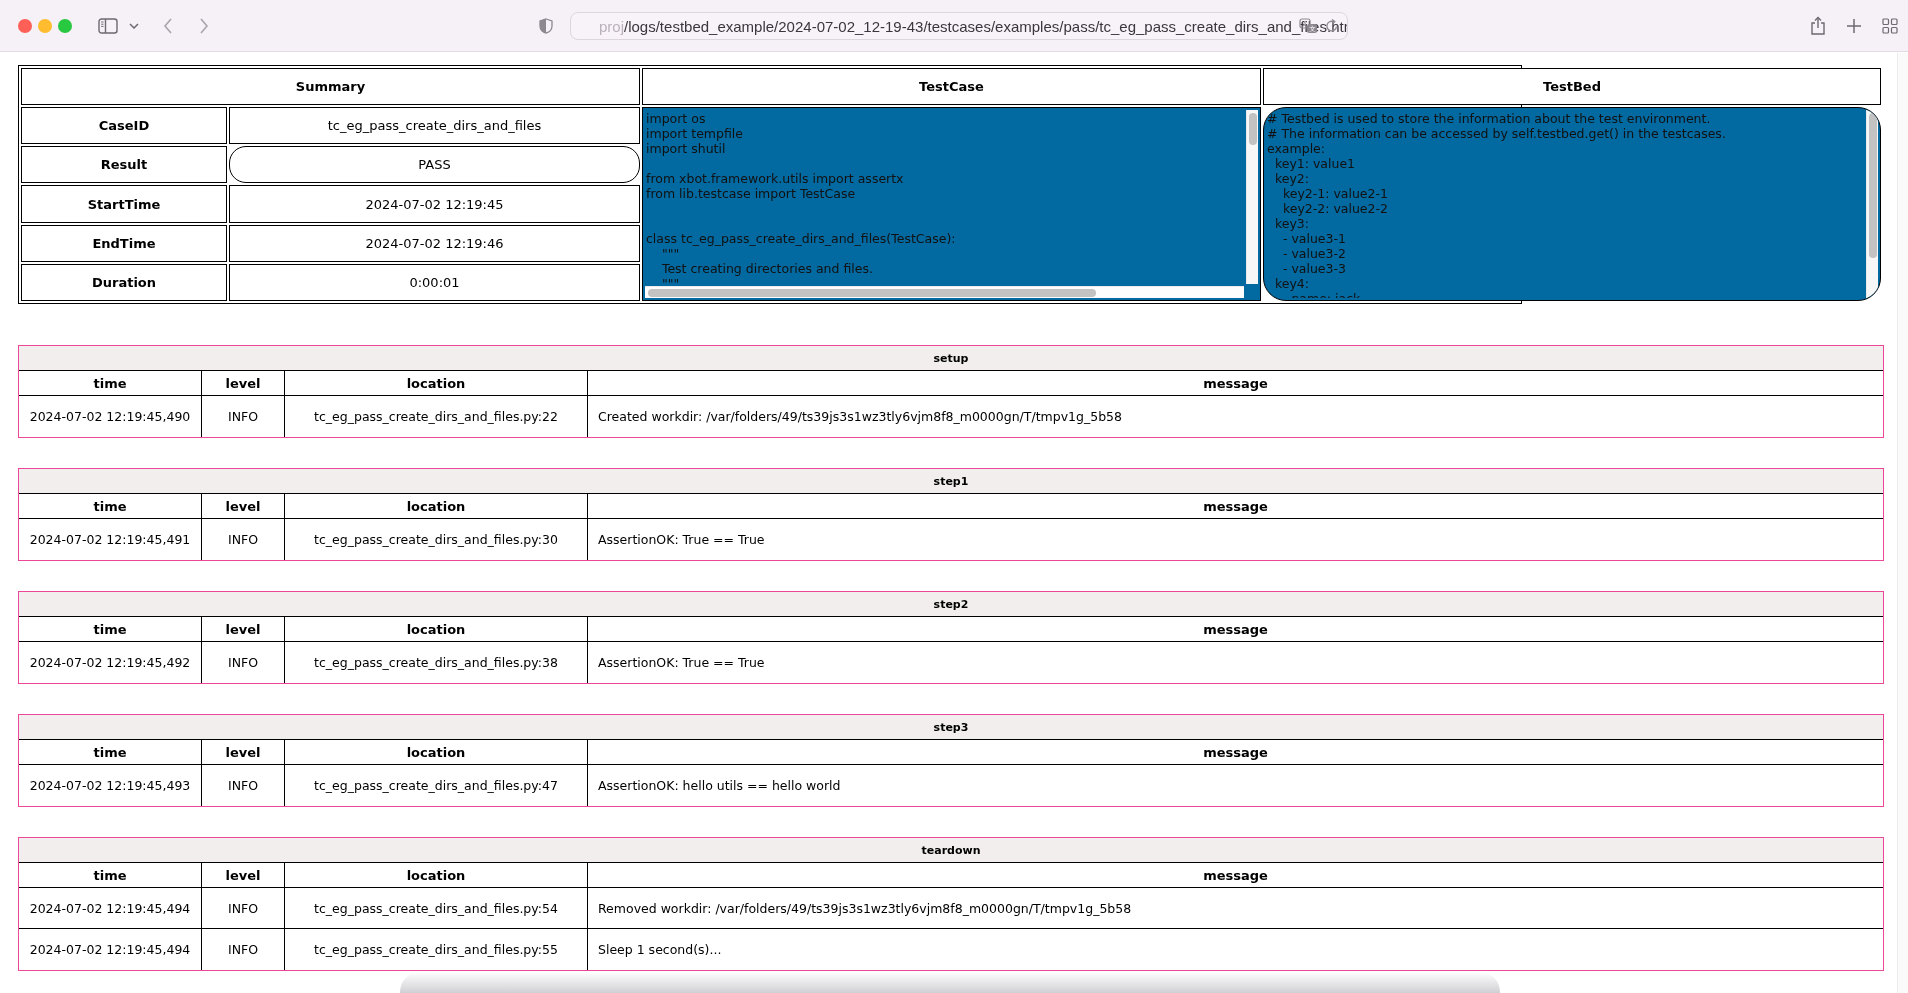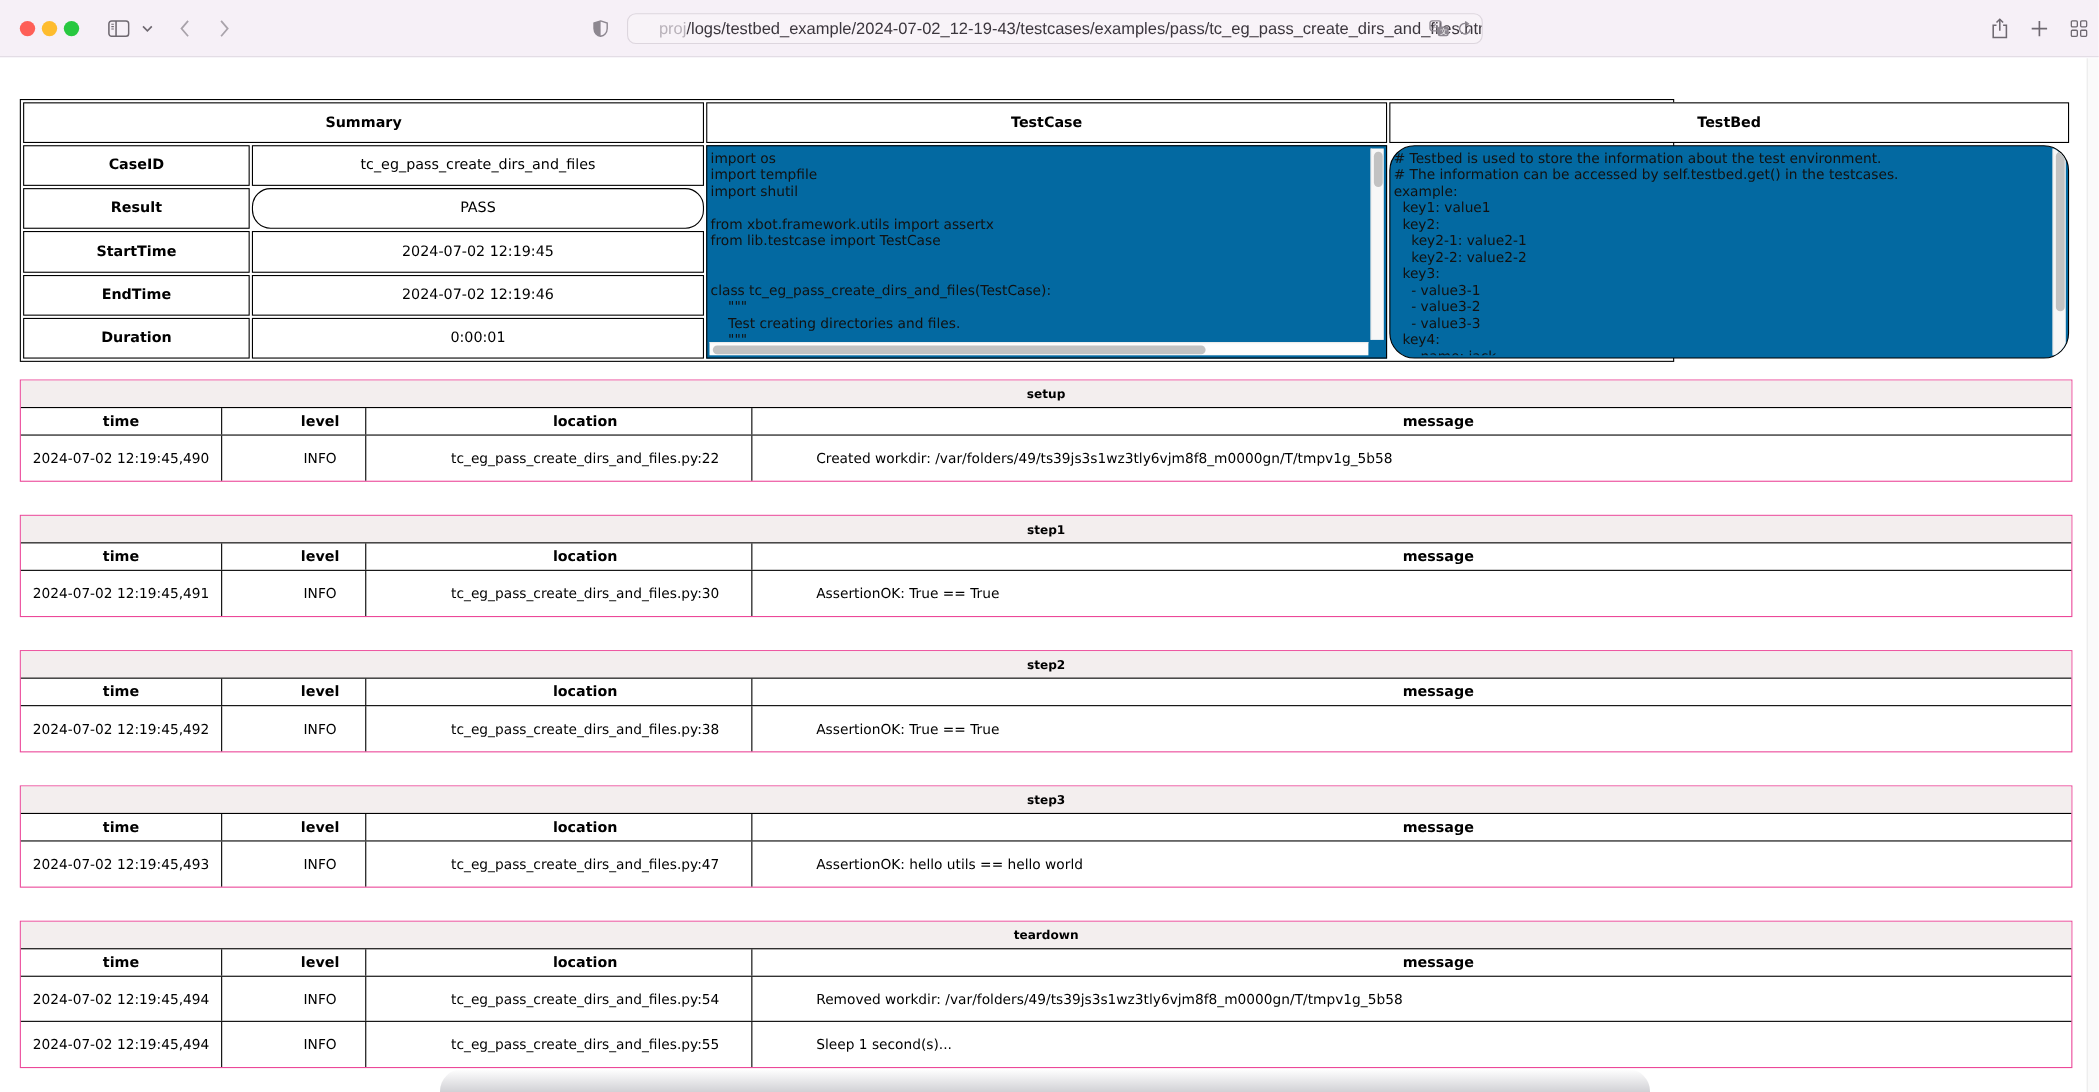--- a/index.html
+++ b/index.html
@@ -24,21 +24,21 @@
     display: flex; align-items: center; padding-left: 28px; white-space: nowrap; overflow: hidden;
   }
   .addr .fade { color: #b9b2ba; }
   .addr-icons { position: absolute; right: 8px; top: 4px; display: flex; gap: 6px; color: #8d8790; }
 
   
   .page-gutter { position: absolute; left: 1897px; top: 53px; width: 11px; height: 940px; background: #fafafa; border-left: 1px solid #ececec; }
 
   
   .summary {
-    position: absolute; left: 18px; top: 90px; width: 1504px; height: 239px;
+    position: absolute; left: 18px; top: 65px; width: 1504px; height: 239px;
     border: 1px solid #000; padding: 1px;
   }
   .cell {
     position: absolute; border: 1px solid #000; background: #fff;
     display: flex; align-items: center; justify-content: center;
     font-size: 13px;
   }
   .cell.head { font-weight: bold; }
   .code-box {
     position: absolute; border: 1px solid #000; background: #0369a1; overflow: hidden;
@@ -56,21 +56,21 @@
   
   .log {
     position: absolute; left: 18px; width: 1866px;
     border: 1px solid #ec4899;
   }
   .log .sec-head {
     height: 25px; background: #f3eeee; border-bottom: 1px solid #000;
     display: flex; align-items: center; justify-content: center;
     font-weight: bold; font-size: 11px;
   }
-  .log .row { display: flex; border-bottom: 1px solid #000; gap: 48px; }
+  .log .row { display: flex; border-bottom: 1px solid #000; }
   .log .row:last-child { border-bottom: none; }
   .log .col-head { height: 25px; }
   .log .data-row { height: 41px; }
   .log .c { display: flex; align-items: center; border-right: 1px solid #000; font-size: 12.5px; }
   .log .c:last-child { border-right: none; }
   .log .col-head .c { justify-content: center; font-weight: bold; font-size: 13px; }
   .log .c.t { width: 183px; justify-content: center; }
   .log .c.l { width: 83px; justify-content: center; }
   .log .c.loc { width: 303px; justify-content: center; }
   .log .c.m { flex: 1; padding-left: 10px; }

